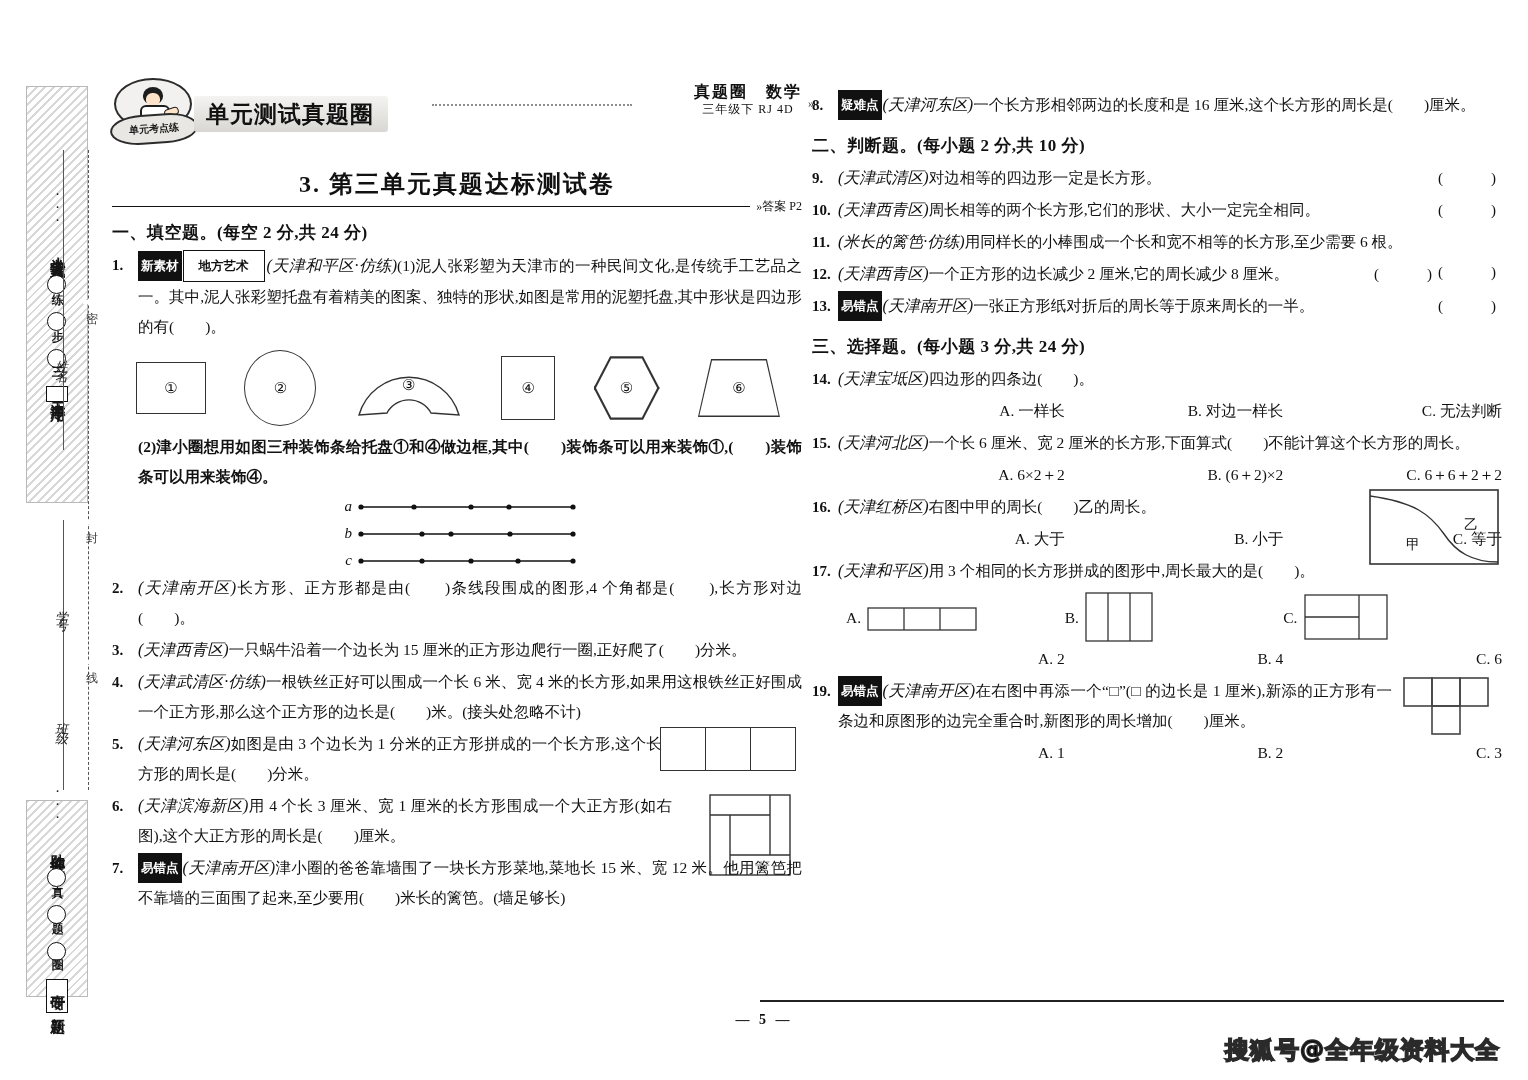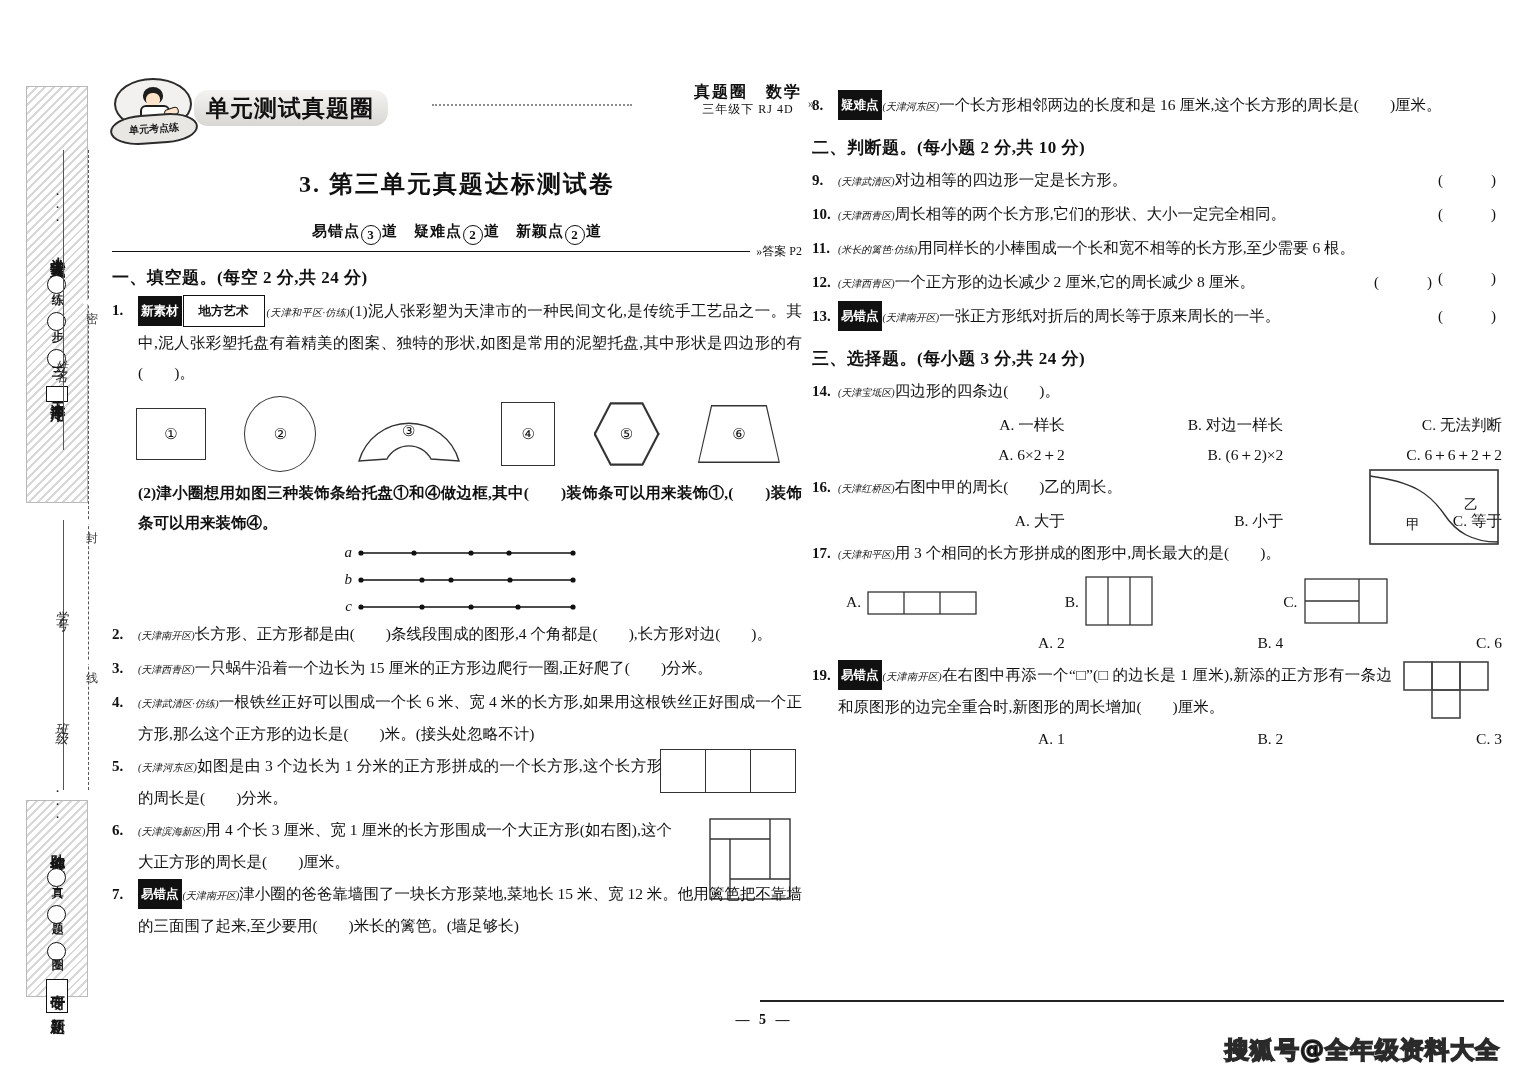--- a/index.html
+++ b/index.html
@@ -75,23 +75,23 @@
     background:#ffe3c8;border:1.4px solid #1d1d1d;border-radius:4px;
     transform:rotate(-18deg);}
   .banner{
     position:absolute;left:-2px;top:36px;width:84px;height:26px;
     background:#e9e7e3;border:2px solid #2b2b2b;border-radius:50%/70%;
     display:flex;align-items:center;justify-content:center;
     font-size:10px;font-weight:bold;letter-spacing:0px;color:#1a1a1a;
     transform:rotate(-4deg);
   }
   .tag{
-    position:absolute;left:82px;top:8px;height:32px;padding:2px 14px 2px 12px;
+    position:absolute;left:82px;top:14px;height:32px;padding:2px 14px 2px 12px;
     background:linear-gradient(#f4f3f1,#d9d7d3);
-    border-radius:14px;
+    border-radius:3px;
     display:flex;align-items:center;
     font-family:"DejaVu Sans","Liberation Sans",sans-serif;
     font-size:23px;font-weight:bold;color:#111;letter-spacing:1px;
   }
   .tag-dots{
     position:absolute;left:320px;top:22px;width:200px;
     border-top:2px dotted #8d8d8d;
   }
   .hdr-right{
     position:absolute;right:0;top:0;text-align:center;line-height:1.22;
@@ -122,21 +122,21 @@
     font-size:12px;
   }
 
   
   .sec-title{font-size:17px;font-weight:bold;margin:14px 0 6px 0;letter-spacing:.5px;}
   .q{
     position:relative;font-size:15.5px;line-height:30px;
     margin:2px 0 2px 0;padding-left:26px;text-align:justify;
   }
   .qnum{position:absolute;left:0;top:0;font-weight:bold;font-size:15px;}
-  .src{font-size:10px;letter-spacing:0px;font-style:italic;}
+  .src{font-size:16px;letter-spacing:0px;font-style:italic;}
   .kw{
     display:inline-block;background:#111;color:#fff;font-size:12.5px;
     font-weight:bold;padding:0 3px;margin-right:1px;vertical-align:1px;
     letter-spacing:0px;
   }
   .kw-out{
     display:inline-block;border:1.2px solid #111;font-size:12.5px;
     font-weight:bold;padding:0 15px;vertical-align:1px;margin-right:2px;
   }
   .tf{float:right;font-size:15px;letter-spacing:6px;}
@@ -251,23 +251,20 @@
       <div class="tag-dots"></div>
       <div class="hdr-right">
         <div class="r1">真题圈　数学</div>
         <div class="r2">三年级下 RJ 4D</div>
         <span class="arrow">»</span>
       </div>
     </div>
 
     <div class="paper-title">3. 第三单元真题达标测试卷</div>
 
-    <div class="pointline">
-      <span>易错点</span><span class="c">3</span><span>道</span><span class="gap"></span><span>疑难点</span><span class="c">2</span><span>道</span><span class="gap"></span><span>新颖点</span><span class="c">2</span><span>道</span>
-    </div>
 
     <div class="ansline">
       <span class="ansref">»答案 P2</span>
     </div>
 
     <div class="sec-title">一、填空题。(每空 2 分,共 24 分)</div>
 
     <div class="q">
       <span class="qnum">1.</span><span class="kw">新素材</span><span class="kw-out">地方艺术</span><span class="src">(天津和平区·仿练)</span><span>(1)泥人张彩塑为天津市的一种民间文化,是传统手工艺品之一。其中,泥人张彩塑托盘有着精美的图案、独特的形状,如图是常用的泥塑托盘,其中形状是四边形的有(　　)。</span>
     </div>
@@ -419,20 +416,23 @@
 
     <div class="q">
       <span class="qnum">14.</span><span class="src">(天津宝坻区)</span><span>四边形的四条边(　　)。</span>
     </div>
     <div class="opts">
       <div>A. 一样长</div>
       <div>B. 对边一样长</div>
       <div>C. 无法判断</div>
     </div>
 
+    <div class="q">
+      <span class="qnum">15.</span><span class="src">(天津河北区)</span><span>一个长 6 厘米、宽 2 厘米的长方形,下面算式(　　)不能计算这个长方形的周长。</span>
+    </div>
     <div class="opts">
       <div>A. 6×2＋2</div>
       <div>B. (6＋2)×2</div>
       <div>C. 6＋6＋2＋2</div>
     </div>
 
     <div class="q" style="padding-right:150px;">
       <span class="qnum">16.</span><span class="src">(天津红桥区)</span><span>右图中甲的周长(　　)乙的周长。</span>
       <div class="fig-abs" style="right:2px;top:-4px;width:132px;height:78px;">
         <svg width="132" height="78" viewBox="0 0 132 78">

